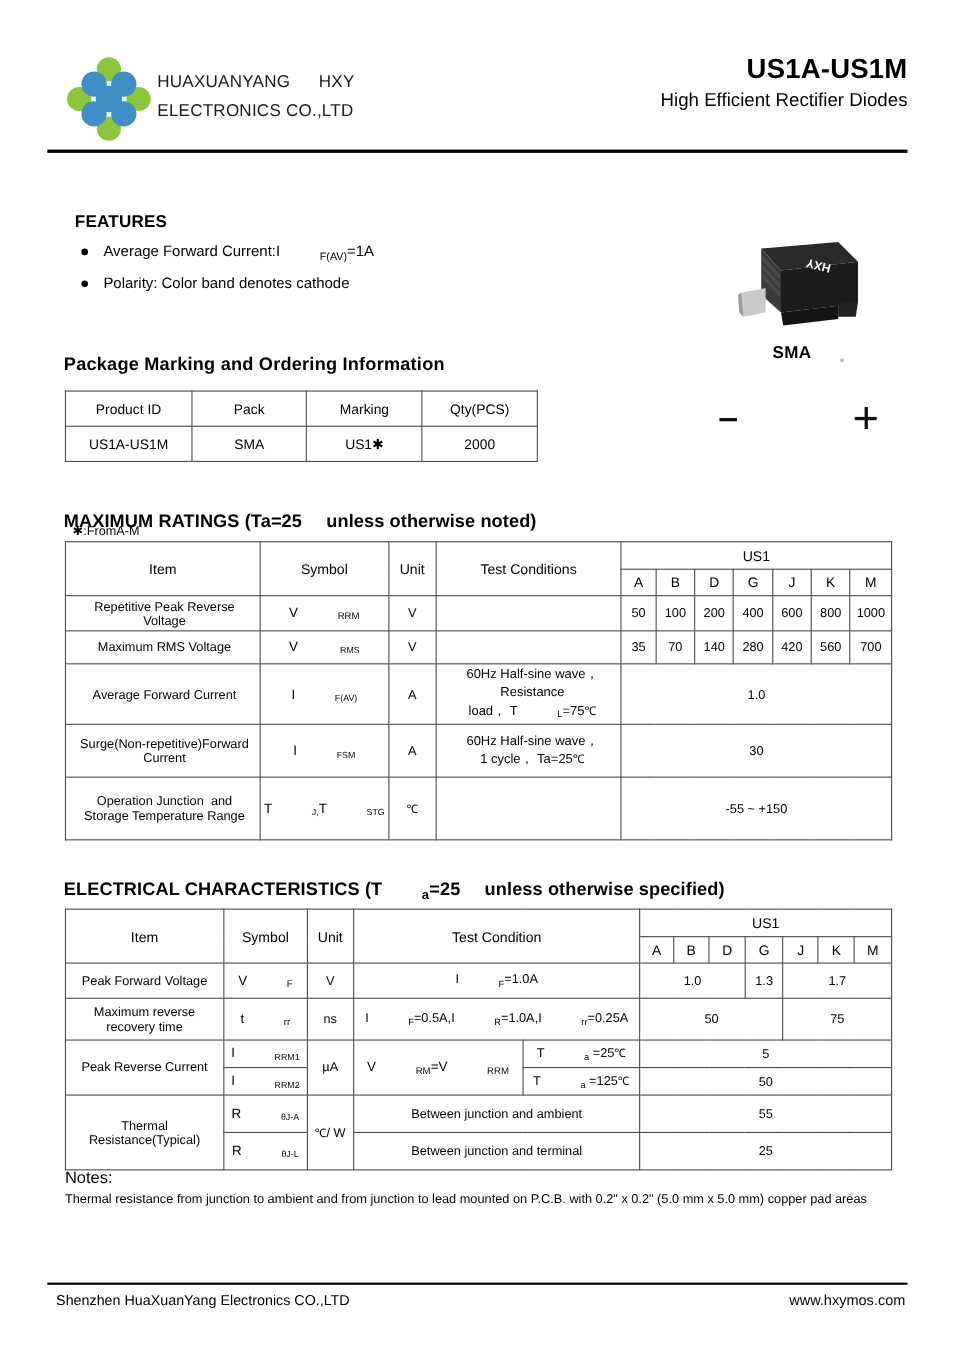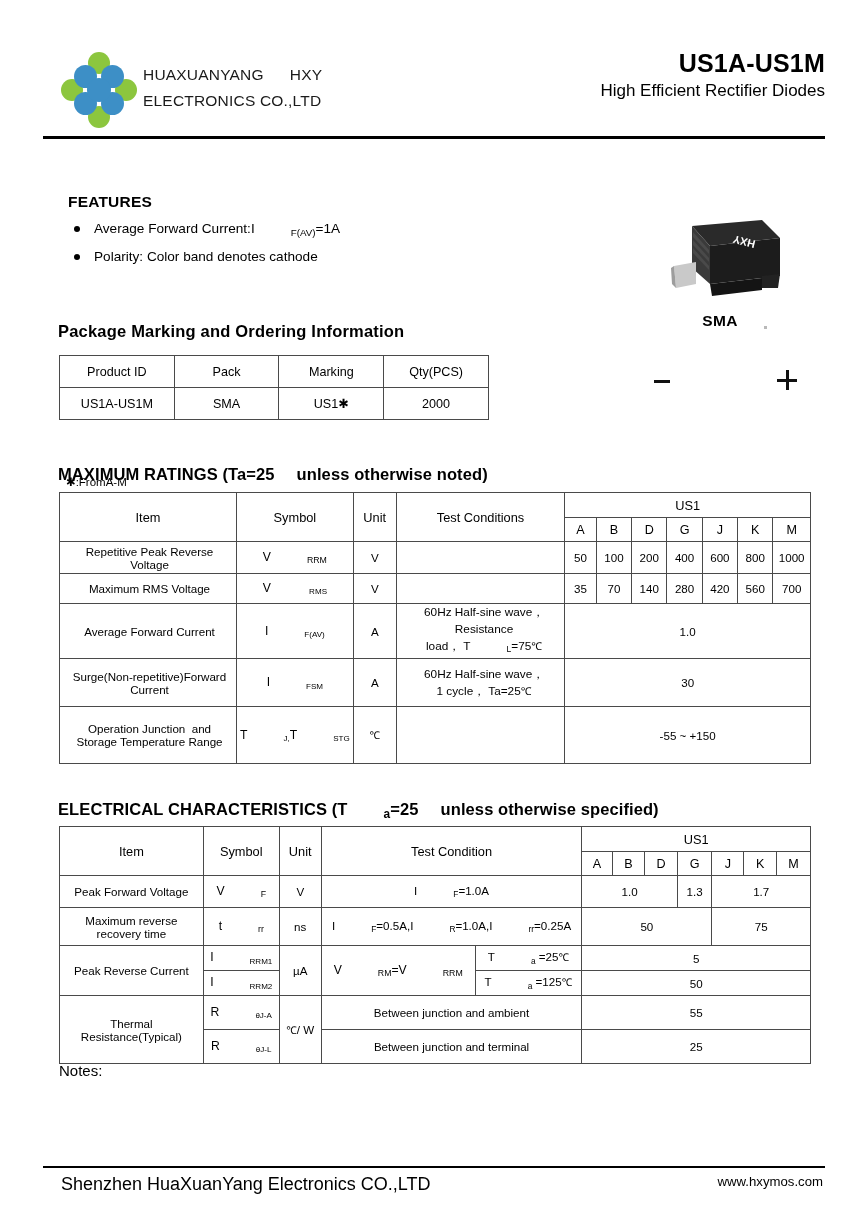--- a/index.html
+++ b/index.html
@@ -113,21 +113,21 @@
   .ec-table td { padding: 2px 4px; }
 
   
   .notes { position: absolute; left: 59px; top: 1062px; width: 760px; }
   .notes-title { font-size: 15px; }
   .notes-body { font-size: 11.6px; line-height: 18px; margin-top: 3px; }
 
   
   .footer-rule { position: absolute; left: 43px; top: 1166px; width: 782px; height: 2px; background: #000; }
   .footer { position: absolute; left: 43px; top: 1172px; width: 782px; height: 24px; }
-  .footer .fl { position: absolute; left: 18px; top: 2px; font-size: 18px; }
+  .footer .fl { position: absolute; left: 8px; top: 2px; font-size: 13px; }
   .footer .fr { position: absolute; right: 2px; top: 2px; font-size: 13.2px; }
 </style>
 </head>
 <body>
 
 <div class="page">
 
   <div class="header">
 
     <div class="logo-wrap">
@@ -410,20 +410,21 @@
           <td class="sym small-sub">R<sub>θJ-L</sub></td>
           <td colspan="2">Between junction and terminal</td>
           <td colspan="7">25</td>
         </tr>
       </tbody>
     </table>
   </div>
 
   <div class="notes">
     <div class="notes-title">Notes:</div>
+    <div class="notes-body">Thermal resistance from junction to ambient and from junction to lead mounted on P.C.B. with 0.2" x 0.2" (5.0 mm x 5.0 mm) copper pad areas</div>
   </div>
 
   <div class="footer-rule"></div>
   <div class="footer">
     <div class="fl">Shenzhen HuaXuanYang Electronics CO.,LTD</div>
     <div class="fr">www.hxymos.com</div>
   </div>
 
 </div>
 

